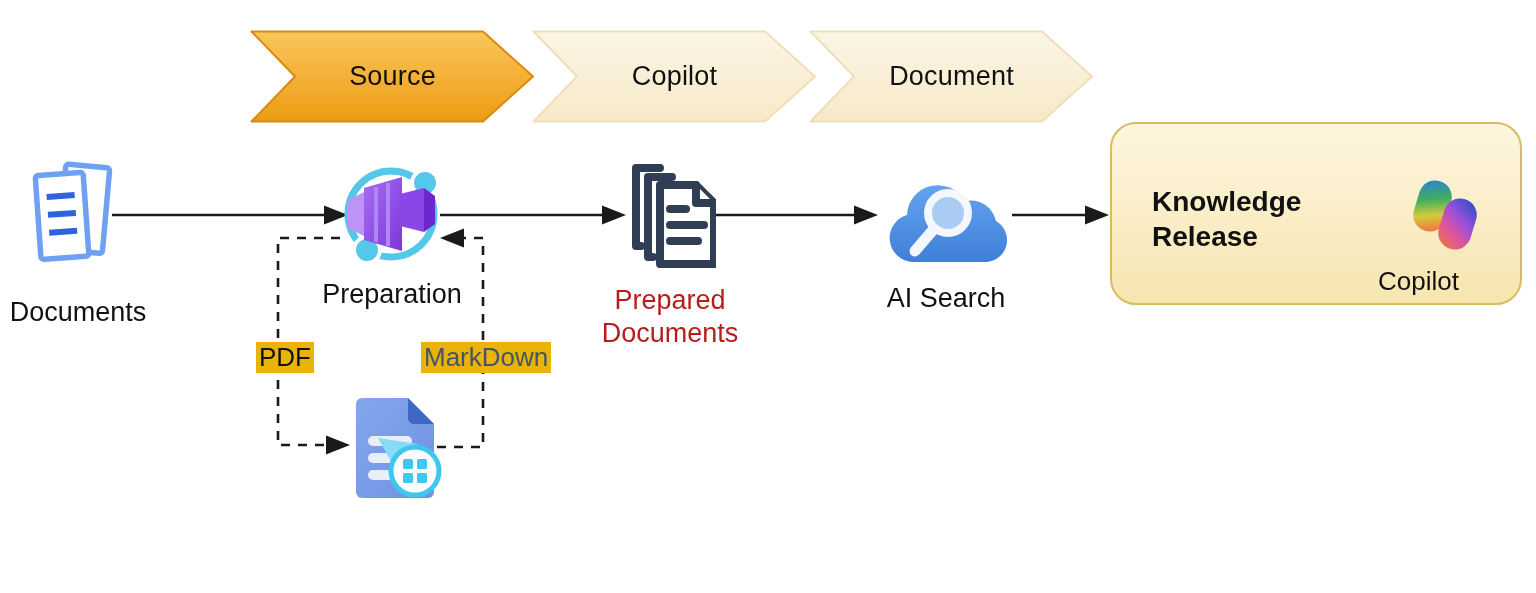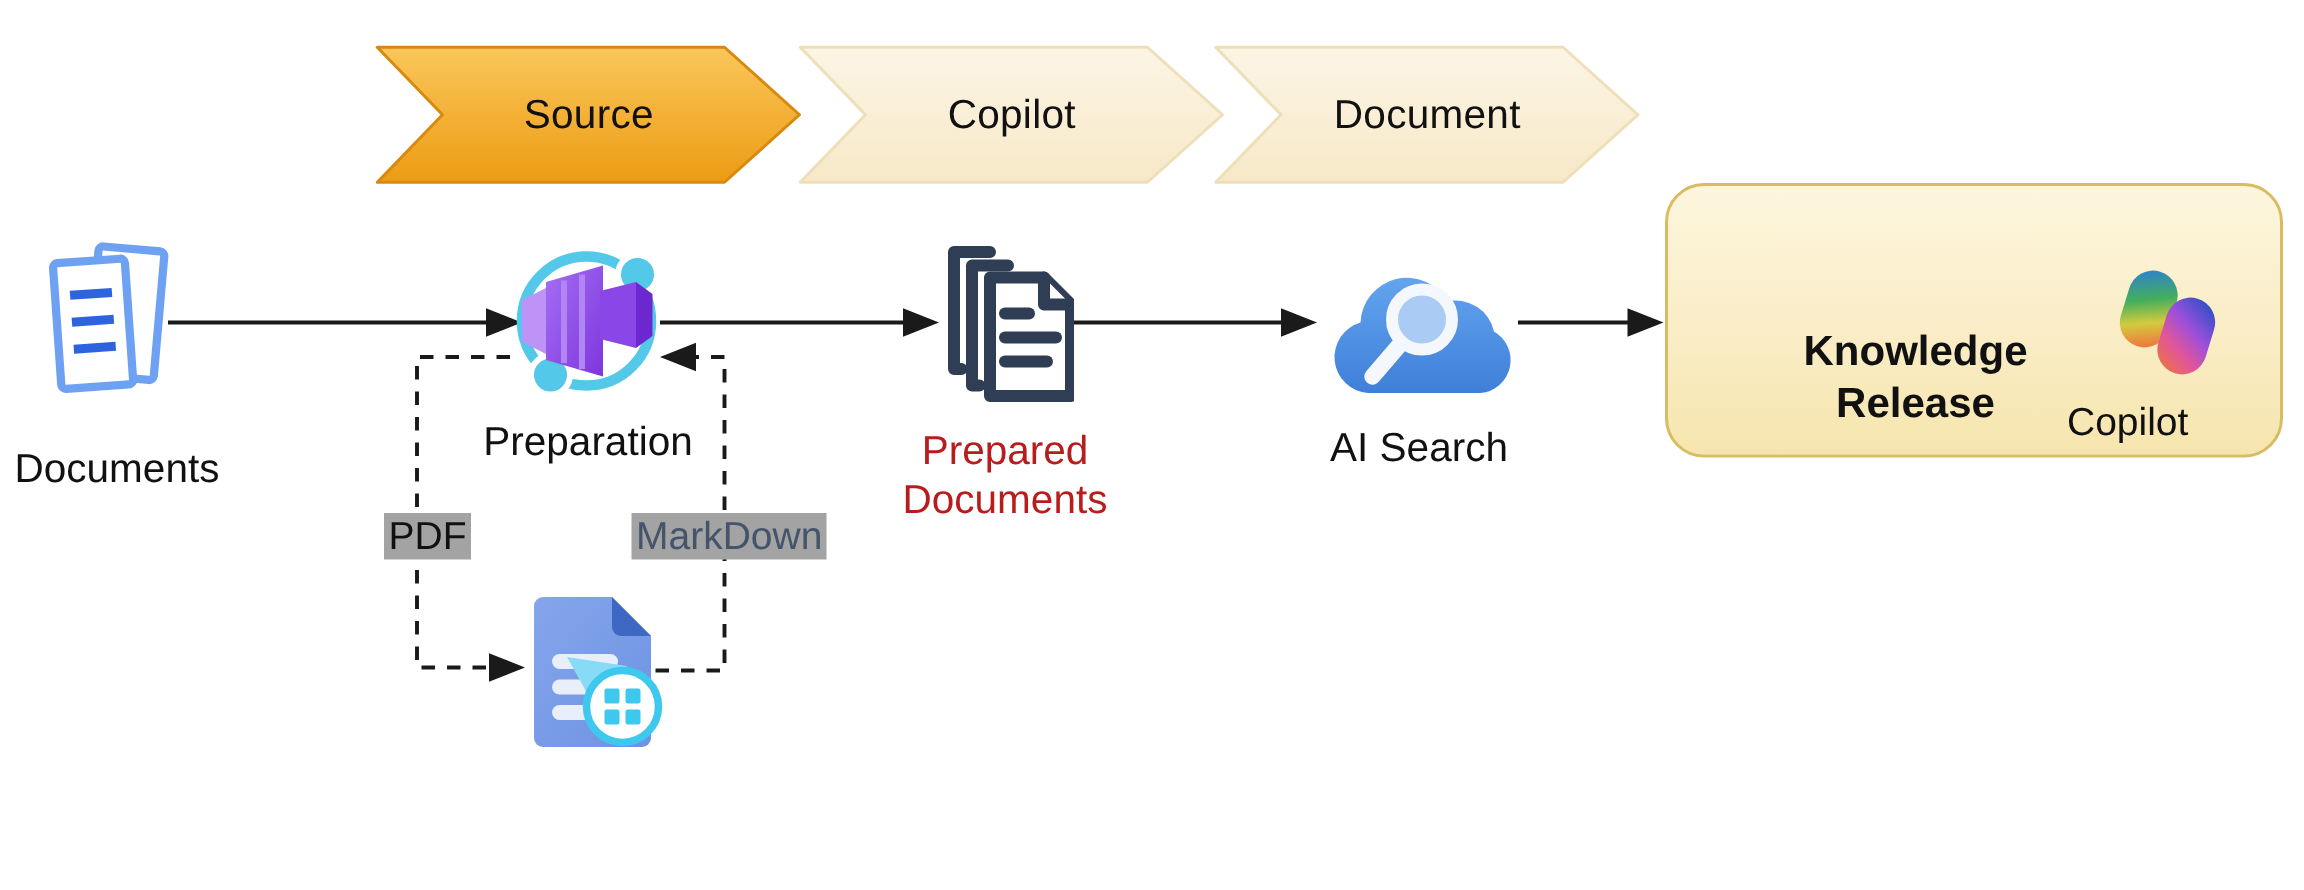--- a/index.html
+++ b/index.html
@@ -22,35 +22,35 @@
   #connectors { position:absolute; left:0; top:0; z-index:1; }
 
   
   .node-label {
     position:absolute; z-index:3; text-align:center;
     font-size:27px; color:#111111; line-height:1.22; white-space:nowrap;
   }
   .node-label.slate { color:#b91c1c; }
   .edge-label {
     position:absolute; z-index:3; font-size:26px; color:#111111;
-    background:#a3a3a3; padding:0 3px; white-space:nowrap;
+    background:#eab308; padding:0 3px; white-space:nowrap;
   }
   .edge-label.slate { color:#44546A; }
 
   .icon-wrap { position:absolute; z-index:2; }
 
   
   .knowledge-box {
     position:absolute; left:1110px; top:122px; width:412px; height:183px;
     background:linear-gradient(180deg,#FDF6DE 0%, #FAEDC6 55%, #F6E5AE 100%);
     border:2px solid #D9BC62; border-radius:26px; z-index:2;
   }
   .knowledge-title {
-    position:absolute; left:40px; top:60px; width:250px; text-align:center;
-    font-size:28px; font-weight:bold; color:#111111; line-height:1.25;margin-top:32px;
+    position:absolute; left:40px; top:60px; width:250px; text-align:left;
+    font-size:28px; font-weight:bold; color:#111111; line-height:1.25;
   }
   .copilot-icon { position:absolute; left:296px; top:54px; width:74px; height:74px; }
   .copilot-label {
     position:absolute; left:266px; top:142px; width:134px; 
     font-size:26px; color:#111111;
   }
 </style>
 </head>
 <body>
 

